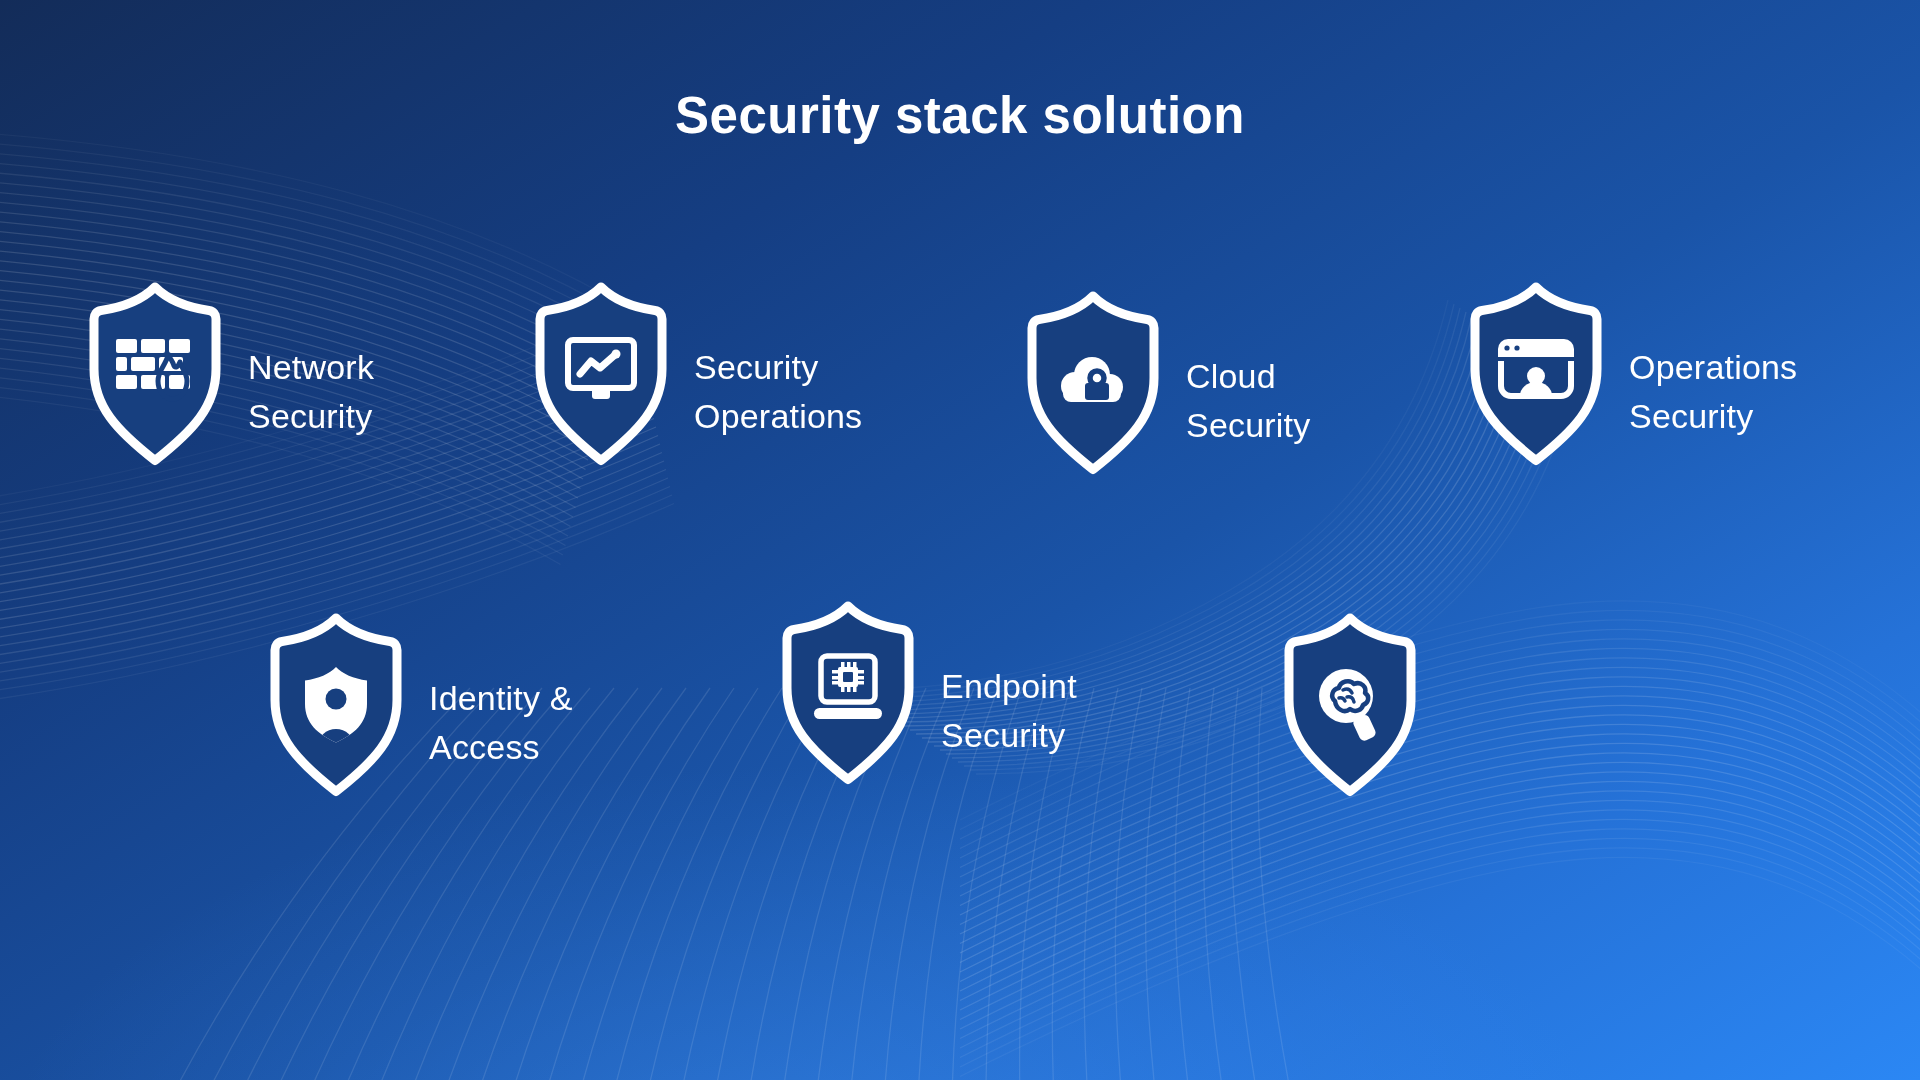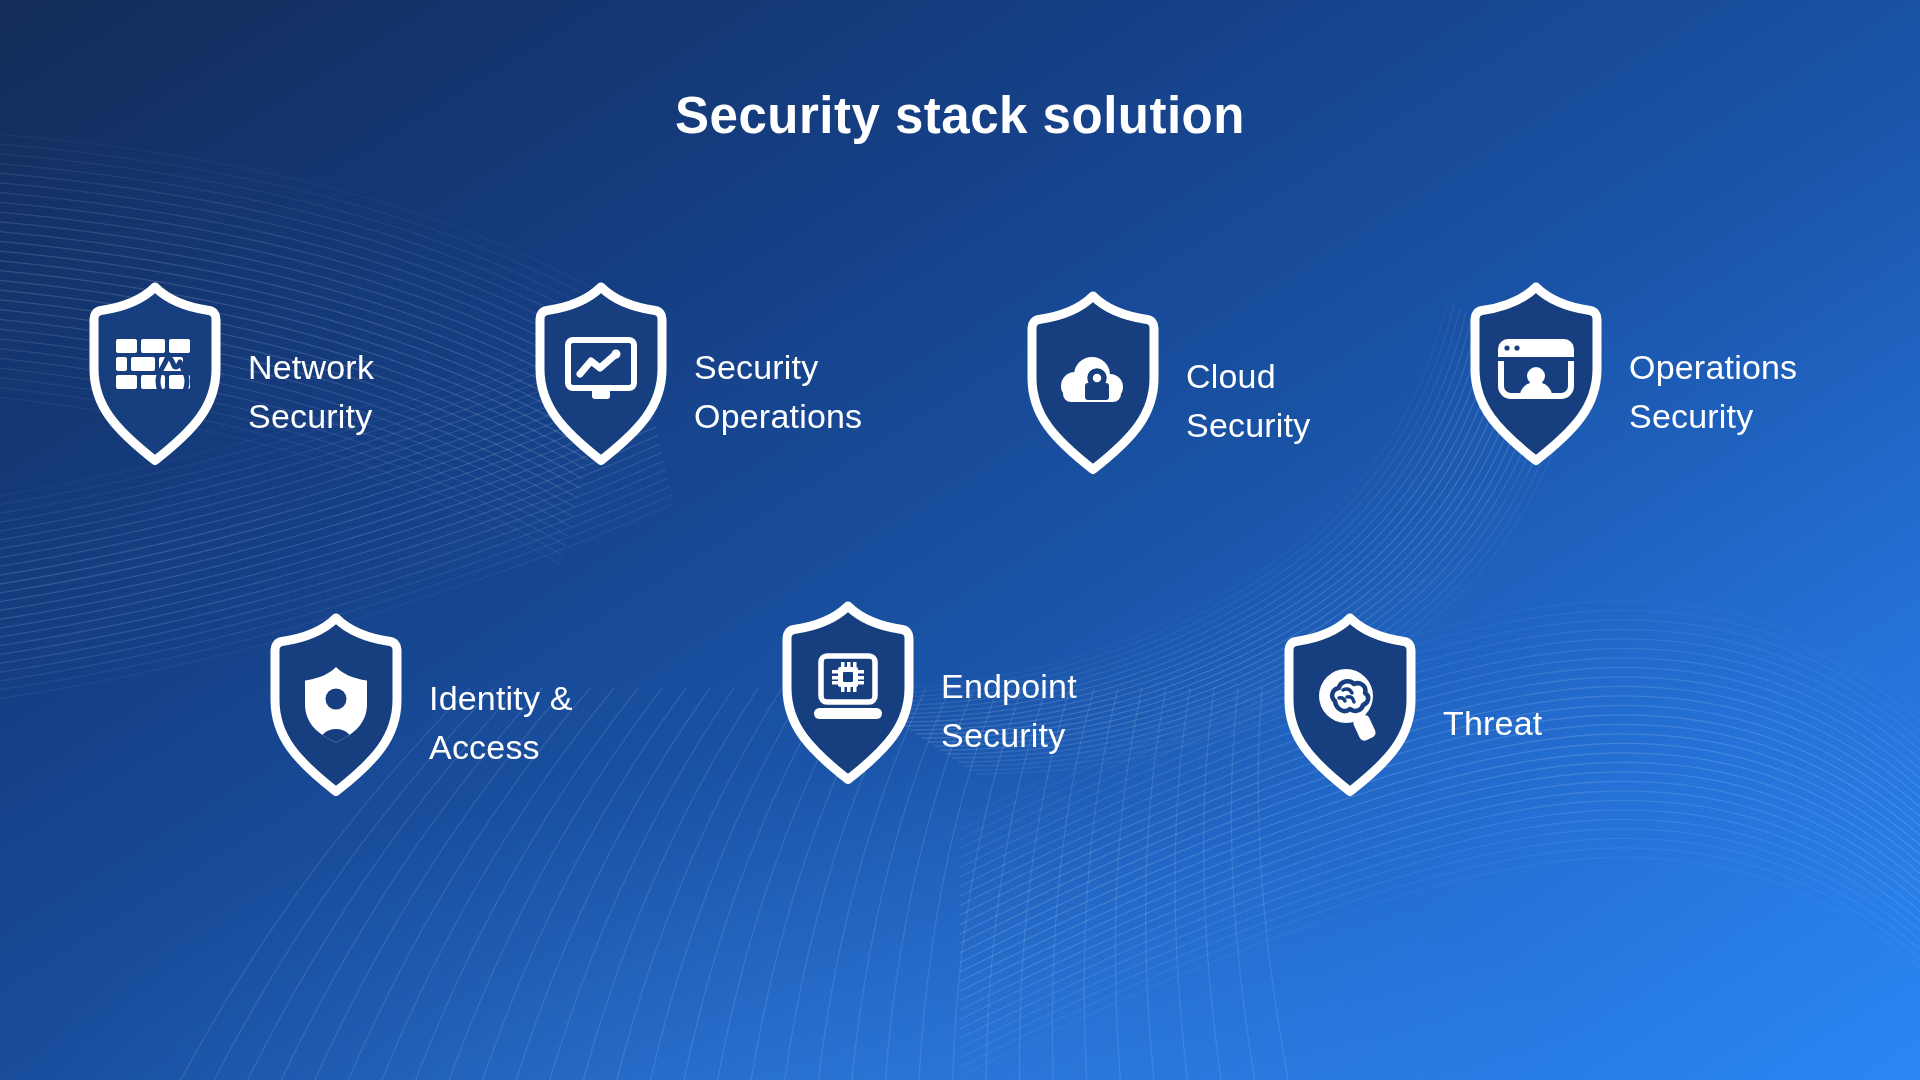--- a/index.html
+++ b/index.html
@@ -331,18 +331,17 @@
         <path class="shield-path" d="M73 10 C61 22 43 30 19 33.5 C14.5 34.2 12 37.5 12 42 L12 92 C12 129 34 153 73 183.5 C112 153 134 129 134 92 L134 42 C134 37.5 131.5 34.2 127 33.5 C103 30 85 22 73 10 Z"></path>
       </svg>
       <svg class="glyph" viewBox="0 0 80 80">
         <rect x="46" y="52" width="17" height="24" rx="5" class="f-white" transform="rotate(-25 54 64)"></rect>
         <circle cx="36" cy="32" r="27" class="f-white"></circle>
         <path class="s-dark" stroke-width="4.5" stroke-linejoin="round" d="M25 37 C20 33 22 25 29 24 C30 17 40 15 44 20 C51 17 57 23 55 29 C60 32 59 39 53 41 C52 46 45 49 40 45 C34 50 26 45 25 37 Z"></path>
         <path class="s-dark" stroke-width="3.5" stroke-linecap="round" d="M33 26 q6 -3 9 3 M37 33 q6 -1 7 5 M29 34 q4 -1 6 3"></path>
       </svg>
     </div>
     <div class="label">
-      <div>Threat</div>
     </div>
   </div>
 
 
 </div>
 
 </body></html>

